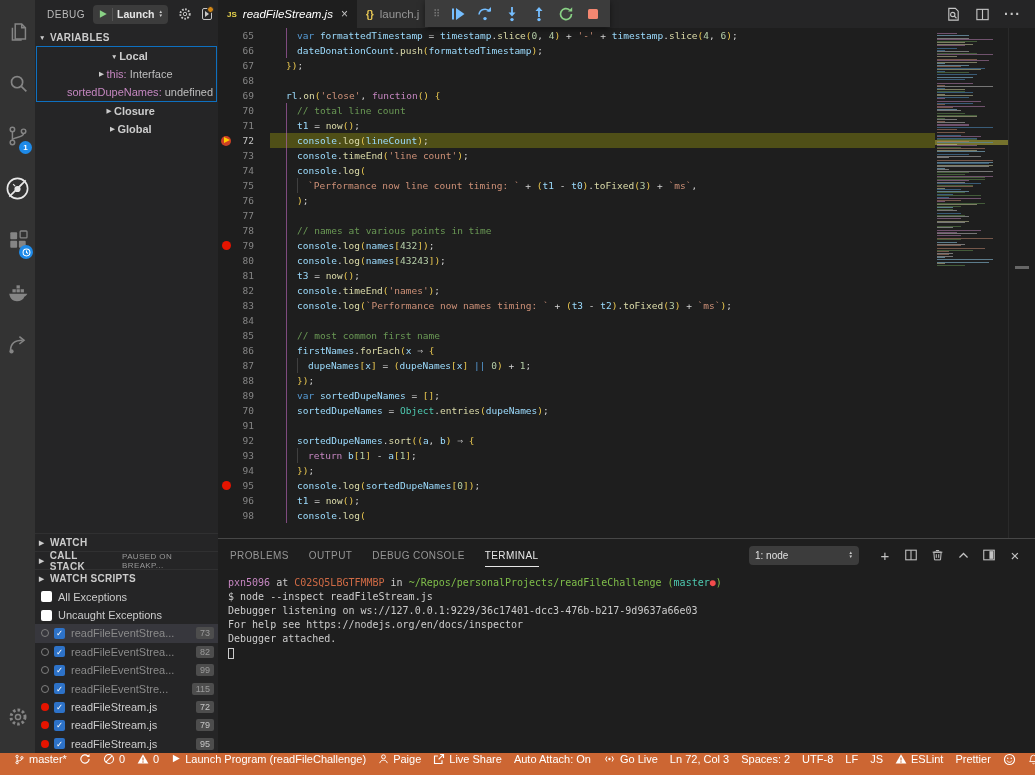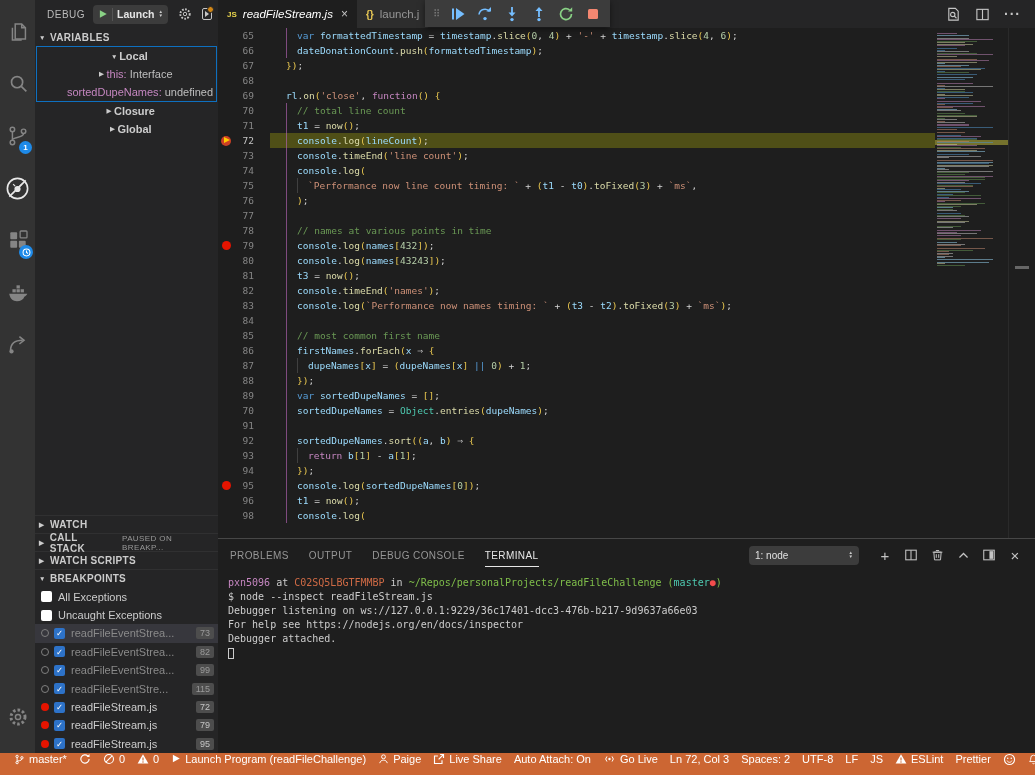--- a/index.html
+++ b/index.html
@@ -256,24 +256,20 @@
           <span>WATCH</span>
       </div>
       <div class="section-h">
         <span class="tw">▶</span>
           <span>CALL STACK</span>
         <span class="section-badge">PAUSED ON BREAKP...</span>
       </div>
       <div class="section-h">
         <span class="tw">▶</span>
           <span>WATCH SCRIPTS</span>
-      </div>
-      <div class="section-h">
-        <span class="tw">▼</span>
-          <span>BREAKPOINTS</span>
       </div>
       <div id="exception-rows">
           <div class="bp-row">
             <span class="chk off"></span>
             <span class="bp-label">All Exceptions</span>
           </div>
           <div class="bp-row">
             <span class="chk off"></span>
             <span class="bp-label">Uncaught Exceptions</span>
           </div>

